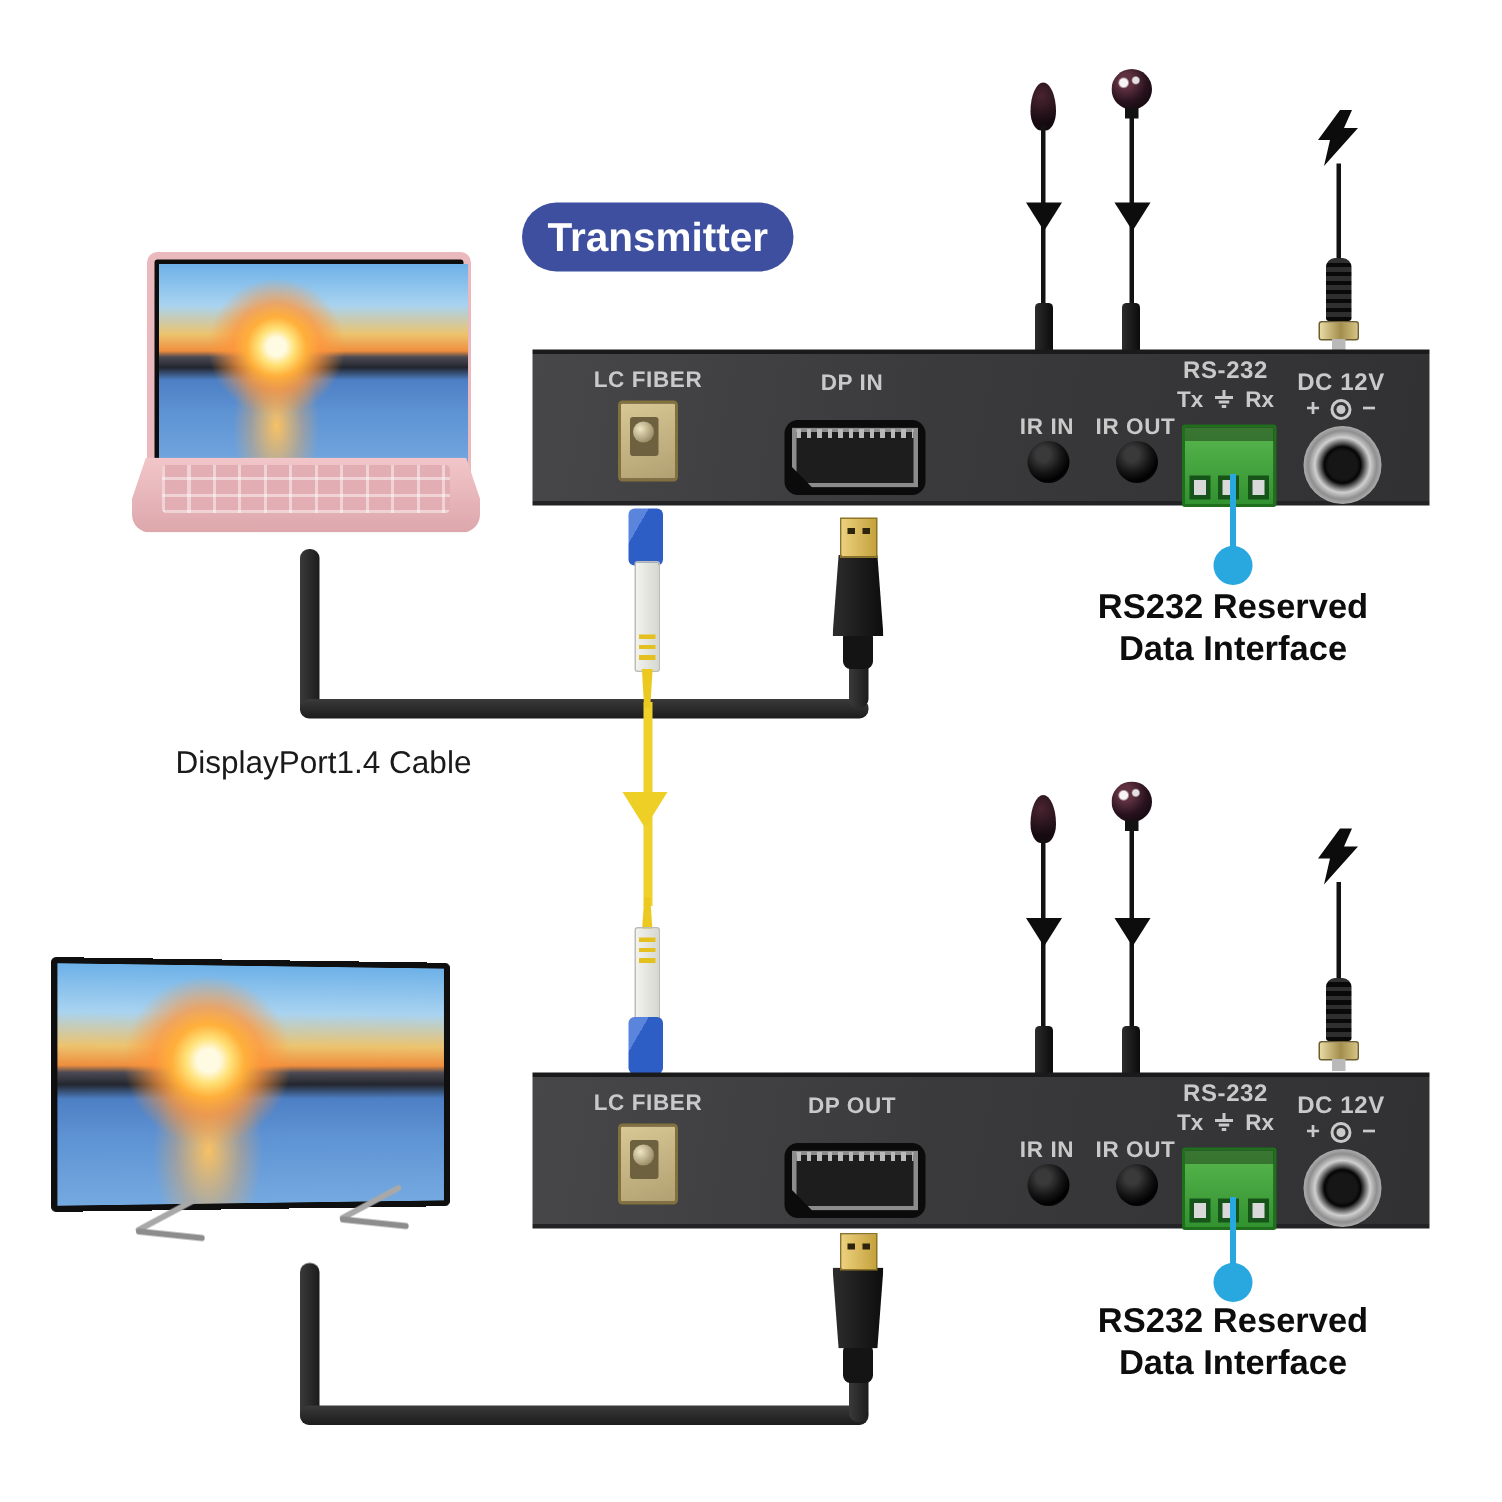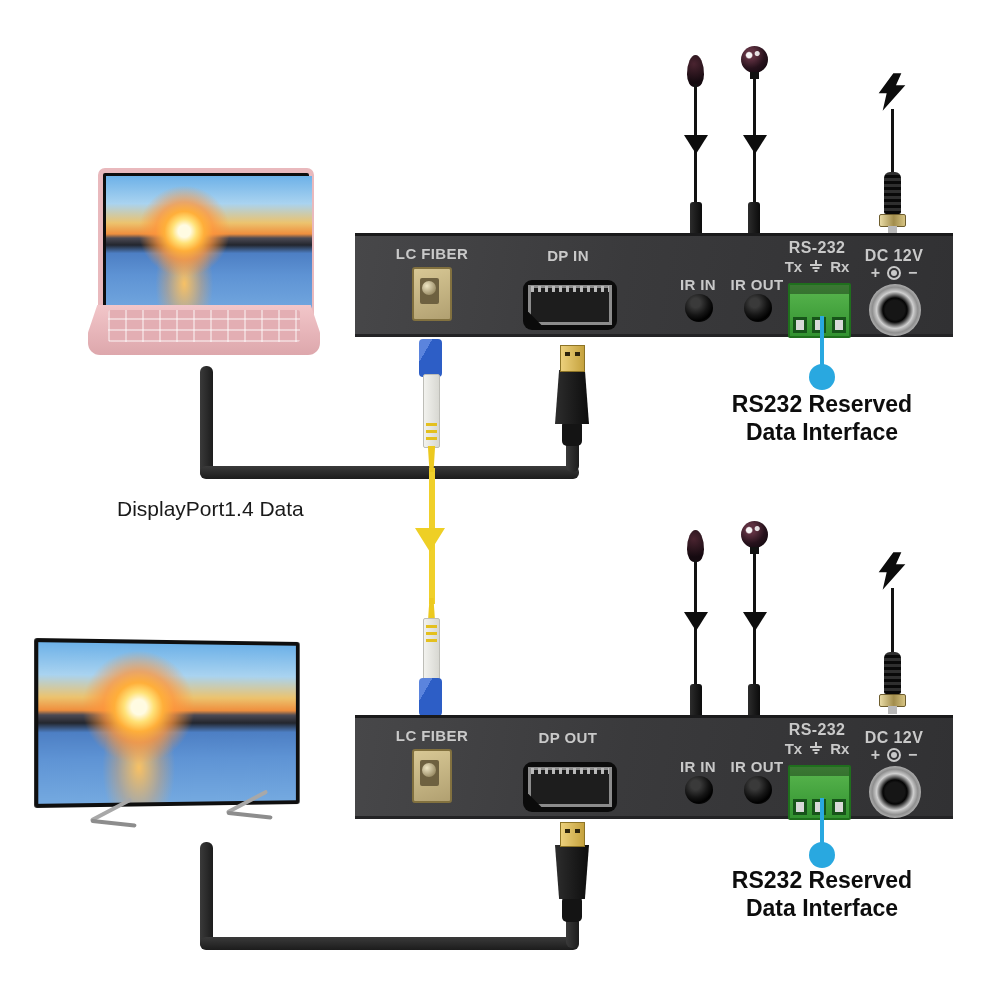--- a/index.html
+++ b/index.html
@@ -114,40 +114,41 @@
   
   .callout-line{position:absolute;width:4px;background:#29a8e0;}
   .callout-dot{position:absolute;width:26px;height:26px;border-radius:50%;background:#29a8e0;}
   .callout-text{position:absolute;text-align:center;font-weight:bold;font-size:23px;color:#0d0d0d;line-height:1.22;}
 </style>
 </head>
 <body>
 
 <div class="canvas">
 
+  <div class="badge badge-tx">Transmitter</div>
 
   <div class="abs" style="left:88px;top:168px;width:232px;height:192px;">
     <div class="lap-lid">
       <div class="screen sunset" style="left:3px;top:3px;right:3px;bottom:3px;"></div>
     </div>
     <div class="lap-deck">
       <div class="lap-keys"></div>
     </div>
   </div>
 
   <div class="blackcable vert" style="left:200px;top:366px;width:13px;height:112px;"></div>
   <div class="blackcable" style="left:200px;top:466px;width:379px;height:13px;"></div>
   <div class="blackcable vert" style="left:566px;top:438px;width:13px;height:34px;"></div>
   <div class="dp-neck" style="left:562px;top:420px;width:20px;height:26px;"></div>
   <div class="dp-body" style="left:555px;top:370px;width:34px;height:54px;clip-path:polygon(12% 0,88% 0,100% 100%,0 100%);"></div>
   <div class="dp-tip" style="left:560px;top:345px;width:25px;height:27px;">
     <i style="left:4px;"></i>
       <i style="left:14px;"></i>
   </div>
-  <div class="cable-label" style="left:117px;top:497px;">DisplayPort1.4 Data</div>
+  <div class="cable-label" style="left:117px;top:497px;">DisplayPort1.4 Cable</div>
 
   <div class="fiber" style="left:429px;top:468px;width:6px;height:136px;"></div>
   <div class="arrow-yellow" style="left:415px;top:528px;"></div>
   <div class="lc-latch" style="left:419px;top:339px;width:23px;height:38px;"></div>
   <div class="lc-body" style="left:423px;top:374px;width:17px;height:74px;">
     <div class="lc-stripes" style="bottom:6px;"></div>
   </div>
   <div class="lc-boot" style="left:427px;top:446px;width:9px;height:26px;clip-path:polygon(10% 0,90% 0,72% 100%,28% 100%);"></div>
   <div class="lc-boot" style="left:427px;top:598px;width:9px;height:24px;clip-path:polygon(28% 0,72% 0,90% 100%,10% 100%);"></div>
   <div class="lc-body" style="left:423px;top:618px;width:17px;height:64px;">

